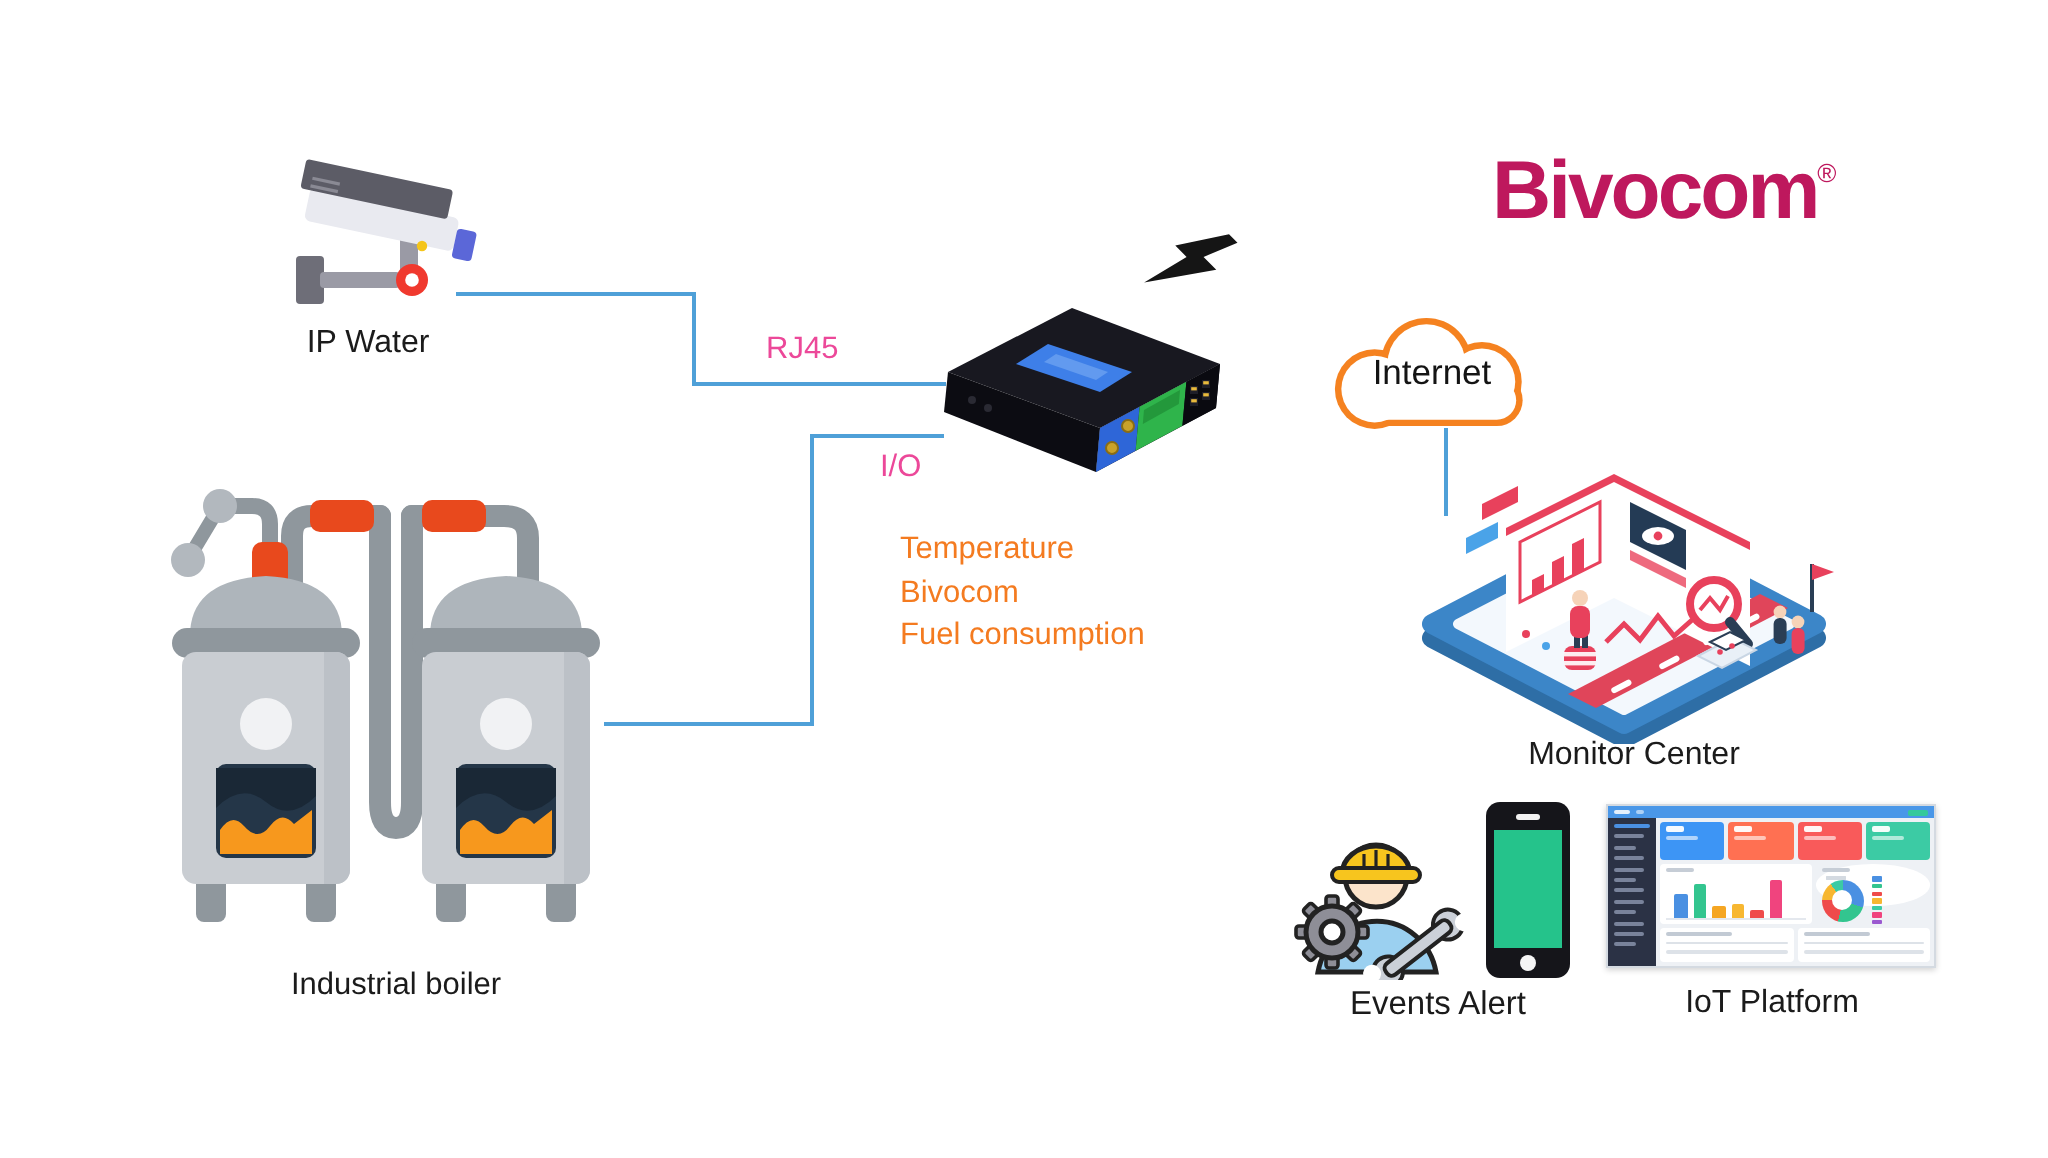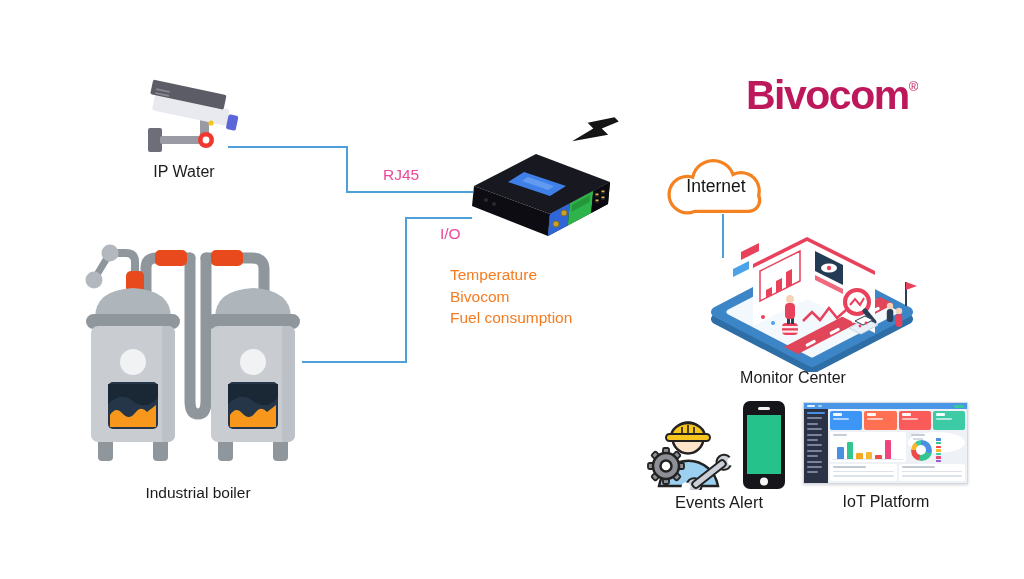--- a/index.html
+++ b/index.html
@@ -181,21 +181,21 @@
       <circle cx="163" cy="101" r="1.4" fill="#E8415C"></circle>
     <circle cx="187" cy="84" r="3.2" fill="#F6D3B8"></circle>
       <rect x="183.8" y="87" width="6.5" height="13" rx="3" fill="#2A3E55"></rect>
     <circle cx="196" cy="89" r="3.2" fill="#F6D3B8"></circle>
       <rect x="192.8" y="92" width="6.5" height="13" rx="3" fill="#E8415C"></rect>
     <line x1="203" y1="60" x2="203" y2="84" stroke="#2A3E55" stroke-width="2"></line>
     <polygon points="203,60 214,64 203,68" fill="#E8415C"></polygon>
     <circle cx="60" cy="95" r="2" fill="#E8415C"></circle>
       <circle cx="70" cy="101" r="2" fill="#4AA3E8"></circle>
   </svg>
-  <div class="label" style="left:723px;top:369px;width:140px">Monitor Center</div>
+  <div class="label" style="left:747px;top:369px;width:140px">Monitor Center</div>
 
   <svg class="abs" style="left:78px;top:238px" width="260" height="230" viewBox="0 0 260 230">
     <g stroke="#8F979D" fill="none" stroke-linecap="round" stroke-linejoin="round">
       <path d="M68,62 V30 Q68,20 78,20 H112" stroke-width="11"></path>
       <path d="M112,20 V163 Q112,176 120,176 Q128,176 128,163 V20" stroke-width="11"></path>
       <path d="M128,20 H174 Q186,20 186,31 V62" stroke-width="11"></path>
       <path d="M57,40 V24 Q57,15 48,15 H34" stroke-width="8"></path>
       <path d="M32,15 L17,40" stroke-width="7"></path>
     </g>
     <circle cx="32" cy="15" r="8.5" fill="#B2B8BE"></circle>

